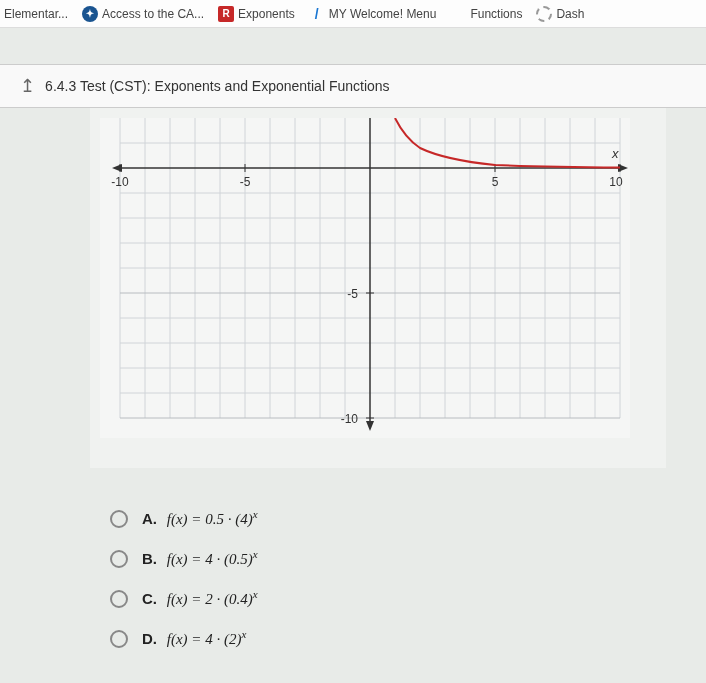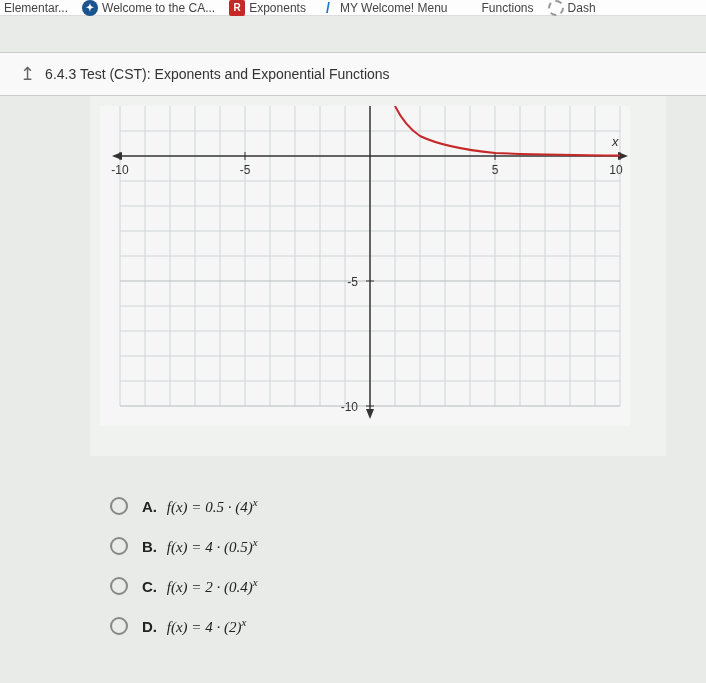--- a/index.html
+++ b/index.html
@@ -5,21 +5,21 @@
     * { margin: 0; padding: 0; box-sizing: border-box; }
     body {
       font-family: Arial, sans-serif;
       background: #e8ebe8;
       width: 706px;
       height: 683px;
       overflow: hidden;
     }
     .bookmarks-bar {
       background: #fdfdfd;
-      height: 16px;
+      height: 28px;
       display: flex;
       align-items: center;
       gap: 14px;
       padding: 0 4px;
       border-bottom: 1px solid #ddd;
       font-size: 12px;
       color: #444;
     }
     .bookmark {
       display: flex;
@@ -72,21 +72,21 @@
       margin: 0 40px 20px 90px;
       padding: 10px 10px 30px 10px;
       position: relative;
     }
     svg.chart { display: block; background: #f5f6f5; }
     .options {
       padding: 10px 0 0 110px;
     }
     .option {
       display: flex;
-      align-items: center;
+      align-items: flex-end;
       gap: 14px;
       padding: 10px 0;
       cursor: pointer;
     }
     .radio {
       width: 18px;
       height: 18px;
       border: 2px solid #888;
       border-radius: 50%;
       flex-shrink: 0;
@@ -102,21 +102,21 @@
   </style>
 </head>
 <body>
 
 <div class="bookmarks-bar">
   <div class="bookmark">
     <span>Elementar...</span>
   </div>
   <div class="bookmark">
     <span class="bookmark-icon icon-ca">✦</span>
-    <span>Welcome to the CA...</span>
+    <span>Access to the CA...</span>
   </div>
   <div class="bookmark">
     <span class="bookmark-icon icon-r">R</span>
     <span>Exponents</span>
   </div>
   <div class="bookmark">
     <span class="bookmark-icon icon-my">/</span>
     <span>MY Welcome! Menu</span>
   </div>
   <div class="bookmark">

